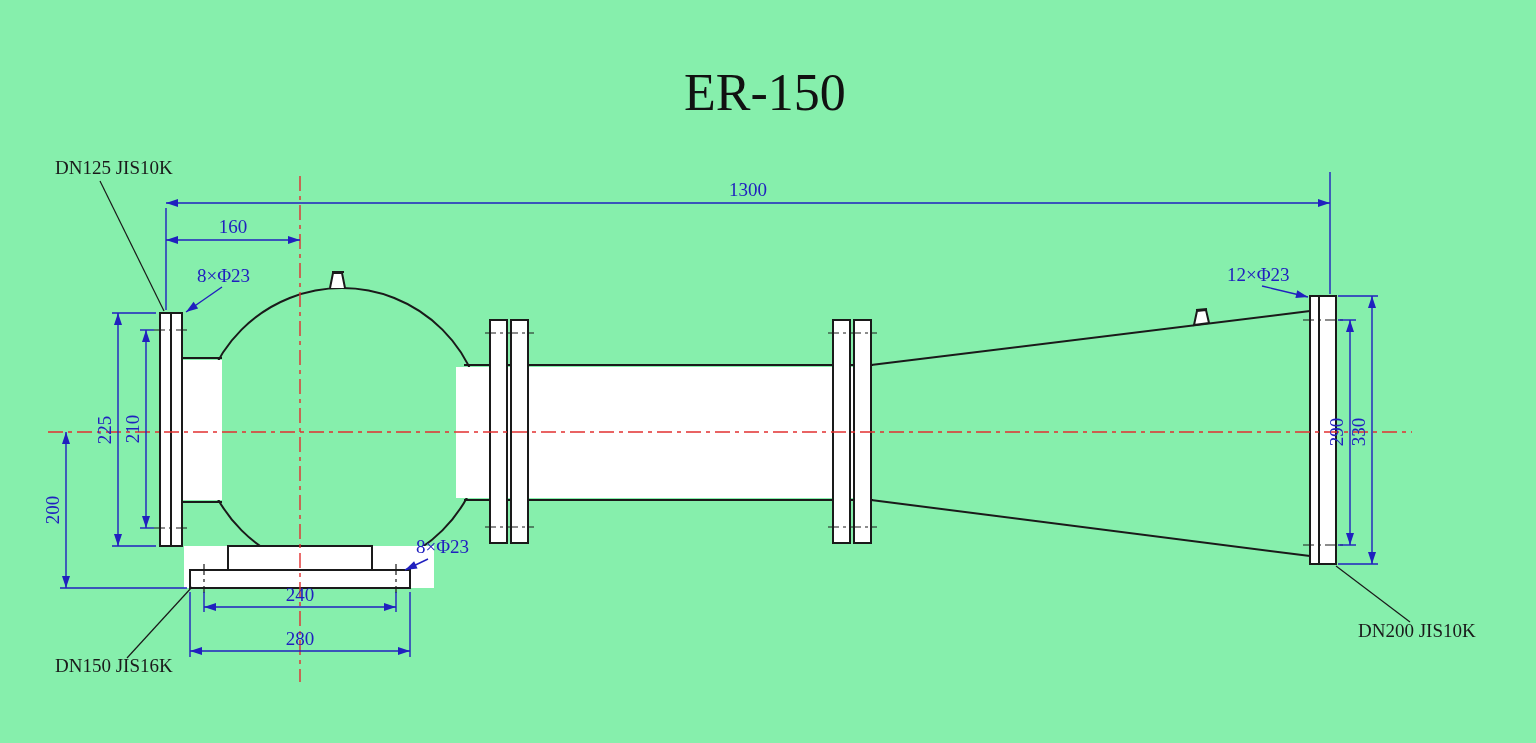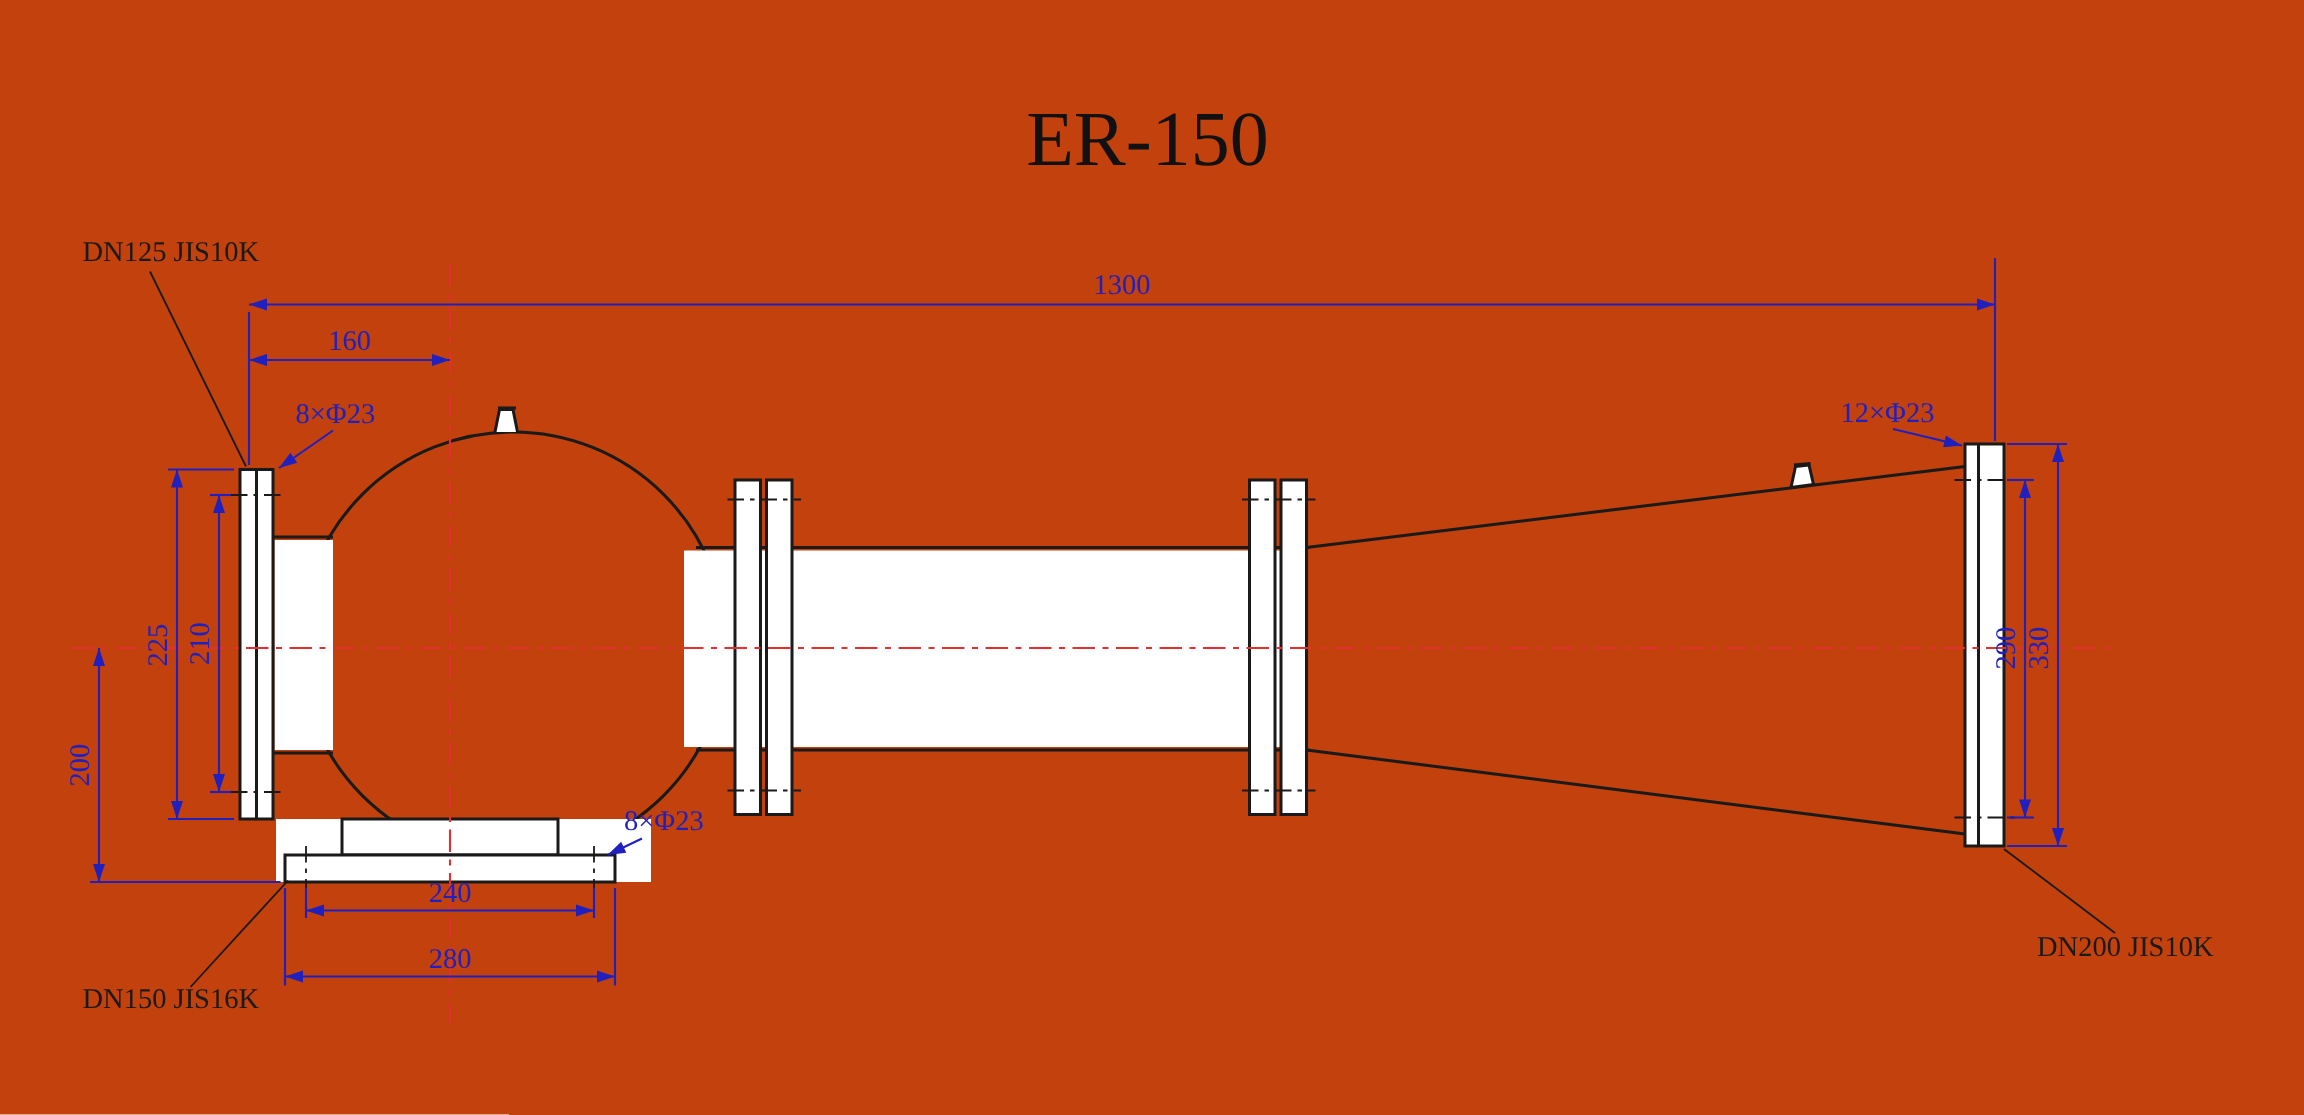--- a/index.html
+++ b/index.html
@@ -1,21 +1,21 @@
 <!DOCTYPE html>
 <html style="--outline: #1a1a1a; --dimension: #2020bf; --centerline: #e23030;"><head>
 <meta charset="utf-8">
 <style>
   :root{
     --outline:#1a1a1a;
     --dimension:#2020bf;
     --centerline:#e23030;
   }
   html,body{margin:0;padding:0;background:#ffffff;}
-  .page{position:relative;width:1536px;height:743px;background:#c2410c;overflow:hidden;}
+  .page{position:relative;width:1536px;height:743px;background:#86efac;overflow:hidden;}
   svg text{font-family:"Liberation Serif", serif;}
   .title{font-size:52px;fill:#111111;}
   .ol{stroke:var(--outline);stroke-width:2;fill:none;}
   .olf{stroke:var(--outline);stroke-width:2;fill:#ffffff;}
   .mask{fill:#ffffff;stroke:none;}
   .cl{stroke:var(--outline);stroke-width:1.2;stroke-dasharray:11 4 3 4;fill:none;}
   .centerline{stroke:var(--centerline);stroke-width:1.4;stroke-dasharray:15 5 4 5;fill:none;}
   .dim{stroke:var(--dimension);stroke-width:1.4;fill:none;}
   .dim-text{fill:var(--dimension);font-size:19px;stroke:none;}
   .lbl{fill:var(--outline);font-size:19px;}

